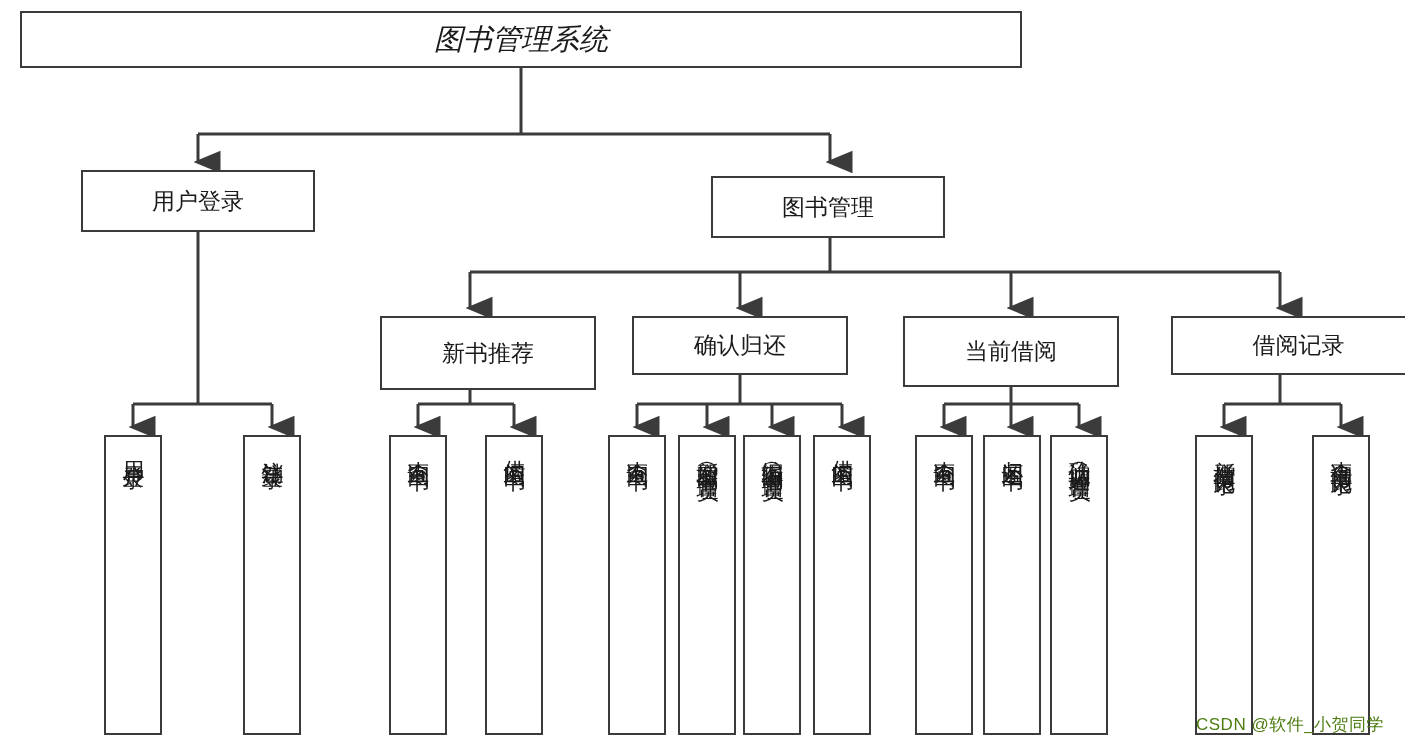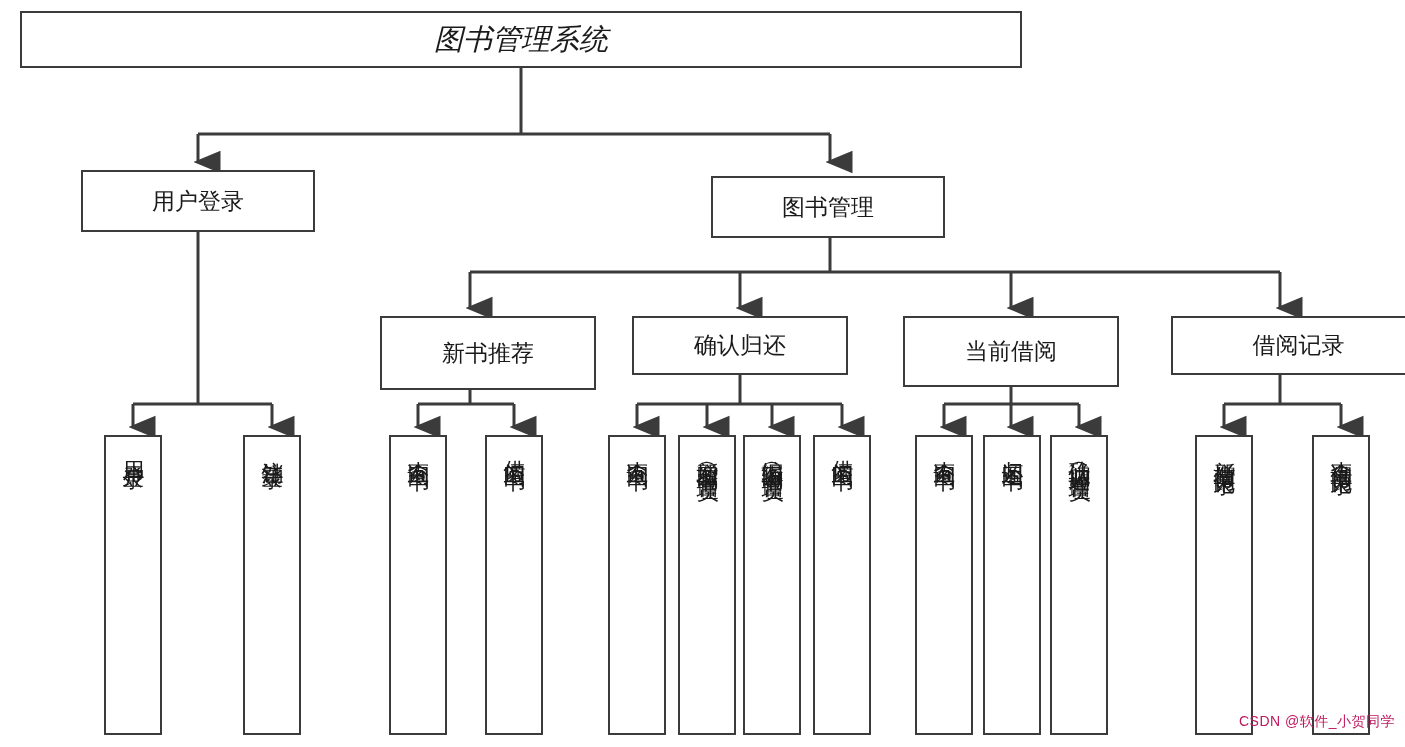--- a/index.html
+++ b/index.html
@@ -58,24 +58,24 @@
   }
   .node.vert .label {
     font-size: 22px;
     writing-mode: vertical-rl;
     text-orientation: upright;
     letter-spacing: 3px;
     white-space: nowrap;
   }
   .watermark {
     position: absolute;
-    left: 1239px;
+    left: 1196px;
     top: 713px;
-    font-size: 14px;
-    color: #be185d;
+    font-size: 17px;
+    color: #4d7c0f;
     white-space: nowrap;
     letter-spacing: 0.5px;
   }
 </style>
 </head>
 <body>
 
 <div id="canvas">
 
   <svg class="edges" viewBox="0 0 1405 747" xmlns="http://www.w3.org/2000/svg">

